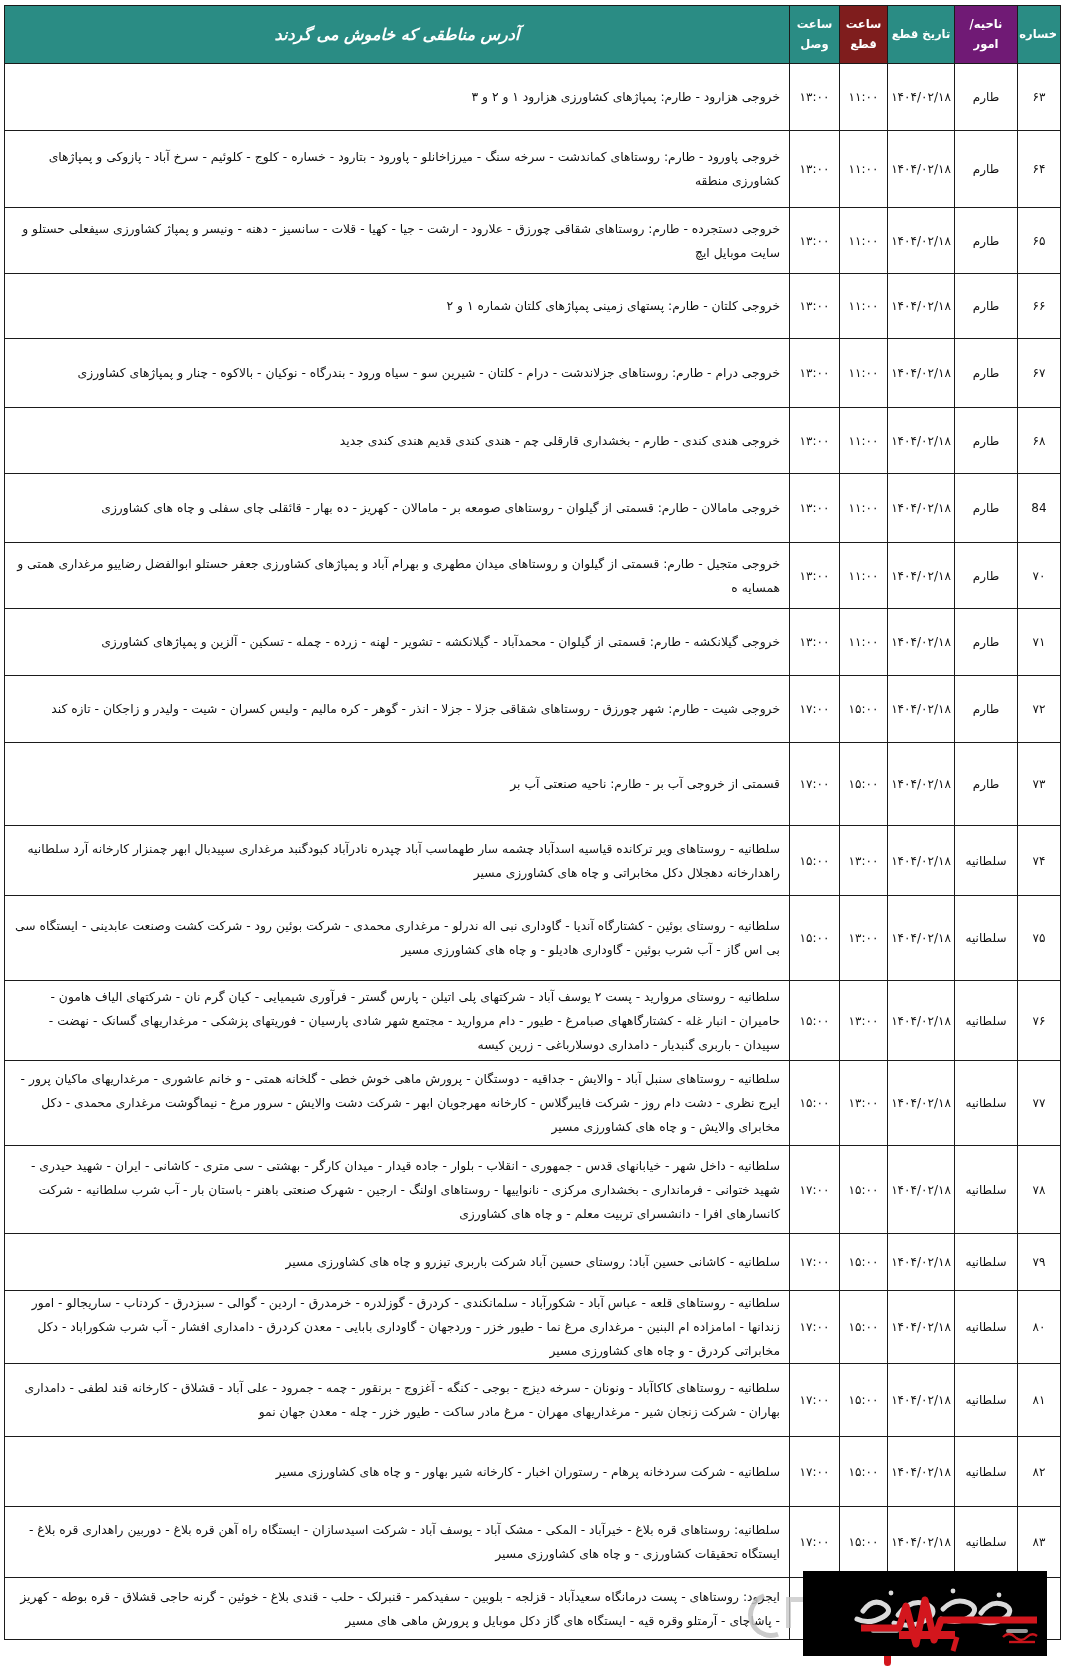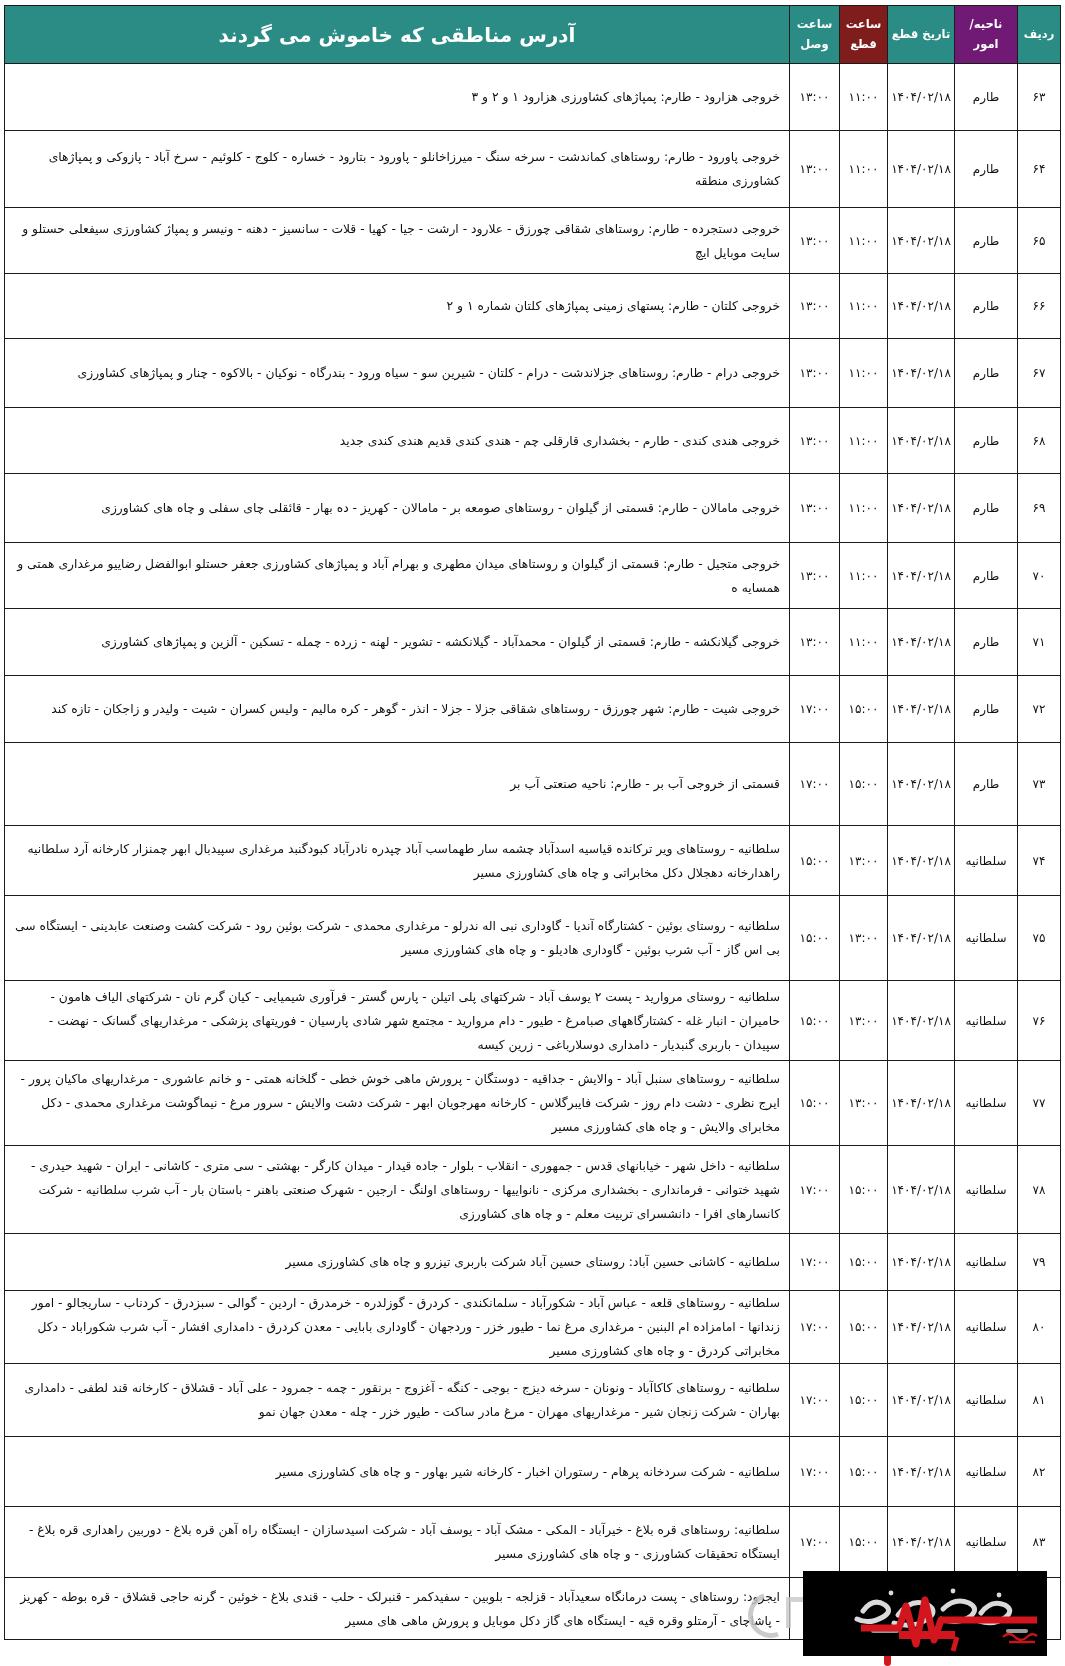--- a/index.html
+++ b/index.html
@@ -13,21 +13,21 @@
     width:1057px;border-collapse:collapse;table-layout:fixed;direction:rtl;
   }
   table.schedule th,table.schedule td{
     border:1px solid #1b1b1b;box-sizing:border-box;vertical-align:middle;
   }
   thead th{
     background:#2a8c84;color:#ffffff;font-weight:bold;height:58px;
     text-align:center;padding:2px 3px;
   }
   th.h-small{font-size:11.5px;line-height:1.7;}
-  th.h-address{font-size:20px;letter-spacing:.2px;}
+  th.h-address{font-size:16px;letter-spacing:.2px;font-style:italic;}
   tbody td{background:#ffffff;}
   td.c{text-align:center;font-size:12px;padding:2px;}
   td.address{
     text-align:right;font-size:12.3px;line-height:24px;padding:0 9px;
   }
   
   tbody tr:nth-child(1){height:67px;} tbody tr:nth-child(2){height:77px;}
   tbody tr:nth-child(3){height:66px;} tbody tr:nth-child(4){height:65px;}
   tbody tr:nth-child(5){height:69px;} tbody tr:nth-child(6){height:66px;}
   tbody tr:nth-child(7){height:69px;} tbody tr:nth-child(8){height:66px;}
@@ -67,21 +67,21 @@
     <colgroup>
       <col style="width:43px">
         <col style="width:63px">
         <col style="width:67px">
       <col style="width:48px">
         <col style="width:50px">
         <col>
     </colgroup>
     <thead>
       <tr>
-        <th class="h-small" style="background: rgb(42, 140, 132); color: rgb(255, 255, 255);">ردیف</th>
+        <th class="h-small" style="background: rgb(42, 140, 132); color: rgb(255, 255, 255);">خساره</th>
         <th class="h-small" style="background: #701a75; color: rgb(255, 255, 255);">ناحیه/امور</th>
         <th class="h-small" style="background: rgb(42, 140, 132); color: rgb(255, 255, 255); text-align: center;">تاریخ قطع</th>
         <th class="h-small" style="background: #7f1d1d; color: rgb(255, 255, 255);">ساعت قطع</th>
         <th class="h-small" style="background: rgb(42, 140, 132); color: rgb(255, 255, 255);">ساعت وصل</th>
         <th class="h-address" style="background: rgb(42, 140, 132); color: rgb(255, 255, 255);">آدرس مناطقی که خاموش می گردند</th>
       </tr>
     </thead>
     <tbody id="schedule-body">
         <tr>
           <td class="c">۶۳</td>
@@ -125,21 +125,21 @@
         </tr>
         <tr>
           <td class="c">۶۸</td>
           <td class="c">طارم</td>
           <td class="c">۱۴۰۴/۰۲/۱۸</td>
           <td class="c">۱۱:۰۰</td>
           <td class="c">۱۳:۰۰</td>
           <td class="address">خروجی هندی کندی - طارم - بخشداری قارقلی چم - هندی کندی قدیم هندی کندی جدید</td>
         </tr>
         <tr>
-          <td class="c">۶۹</td>
+          <td class="c">84</td>
           <td class="c">طارم</td>
           <td class="c">۱۴۰۴/۰۲/۱۸</td>
           <td class="c">۱۱:۰۰</td>
           <td class="c">۱۳:۰۰</td>
           <td class="address">خروجی مامالان - طارم: قسمتی از گیلوان - روستاهای صومعه بر - مامالان - کهریز - ده بهار - قائقلی چای سفلی و چاه های کشاورزی</td>
         </tr>
         <tr>
           <td class="c">۷۰</td>
           <td class="c">طارم</td>
           <td class="c">۱۴۰۴/۰۲/۱۸</td>

